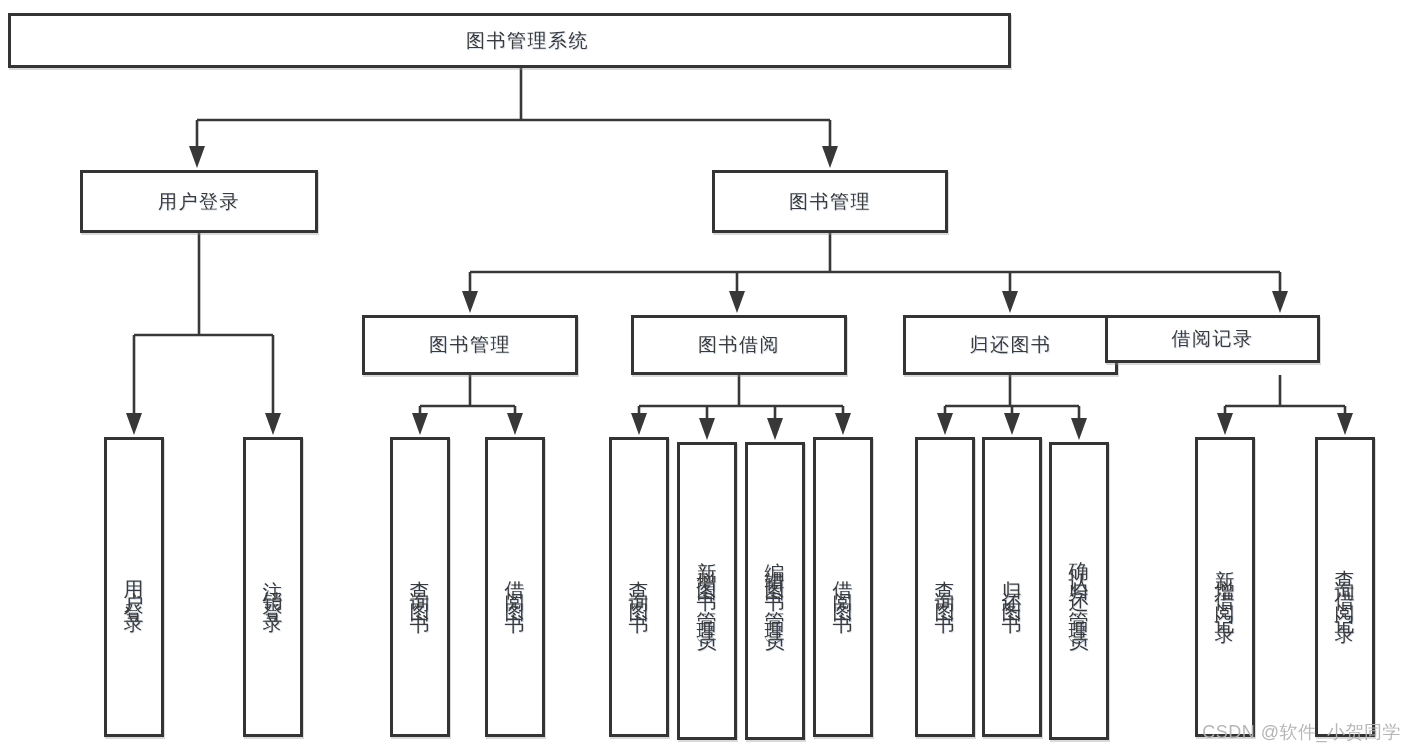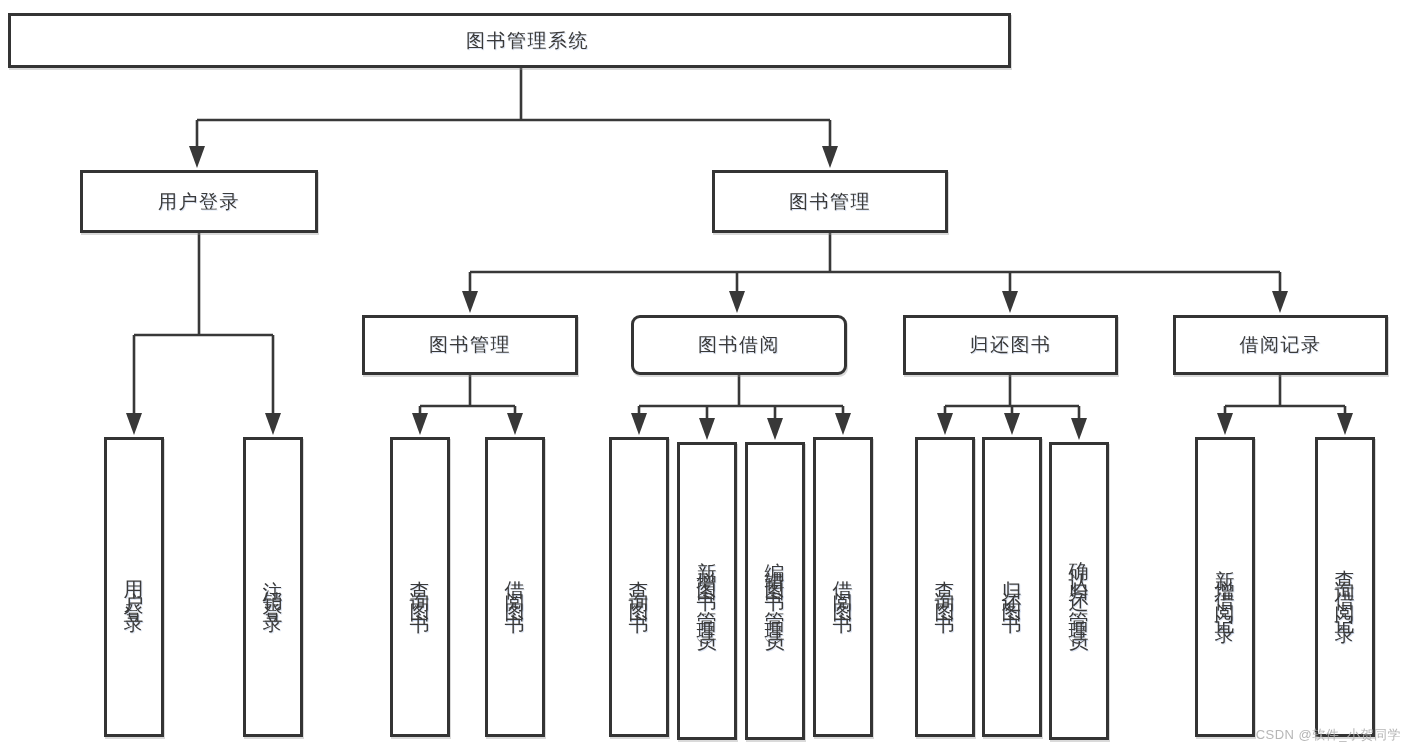--- a/index.html
+++ b/index.html
@@ -50,21 +50,21 @@
     font-size: 20px;
     letter-spacing: 11px;
     line-height: 54px;
     text-shadow: 1px 1px 0 rgba(120,150,210,0.25);
   }
   .watermark {
     position: absolute;
     right: 4px;
     bottom: 3px;
     z-index: 3;
-    font-size: 13px;
+    font-size: 18px;
     color: rgba(178,178,178,0.95);
     letter-spacing: 0.5px;
   }
 </style>
 </head>
 <body>
 
 <div class="stage">
 
   <svg class="connectors" viewBox="0 0 1405 747" xmlns="http://www.w3.org/2000/svg">
@@ -142,23 +142,23 @@
         <polygon points="1337,413 1353,413 1345,435"></polygon>
     </g>
   </svg>
 
   <div class="box hbox" style="left:8px; top:13px; width:1003px; height:55px;padding-left:36px;">图书管理系统</div>
 
   <div class="box hbox" style="left:80px; top:170px; width:238px; height:63px;">用户登录</div>
   <div class="box hbox" style="left:712px; top:170px; width:236px; height:63px;">图书管理</div>
 
   <div class="box hbox" style="left:362px; top:315px; width:216px; height:60px;">图书管理</div>
-  <div class="box hbox" style="left:631px; top:315px; width:216px; height:60px;border-radius:9px;">图书借阅</div>
+  <div class="box hbox" style="left:631px; top:315px; width:216px; height:60px;">图书借阅</div>
   <div class="box hbox" style="left:903px; top:315px; width:215px; height:60px;">归还图书</div>
-  <div class="box hbox" style="left:1173px; top:315px; width:215px; height:60px;font-family:Liberation Mono, monospace;">借阅记录</div>
+  <div class="box hbox" style="left:1105px; top:315px; width:215px; height:48px;font-family:Liberation Mono, monospace;">借阅记录</div>
 
   <div class="box vbox" style="left:104px; top:437px; width:60px; height:300px;">用户登录</div>
   <div class="box vbox" style="left:243px; top:437px; width:60px; height:300px;">注销登录</div>
 
   <div class="box vbox" style="left:390px; top:437px; width:60px; height:300px;">查询图书</div>
   <div class="box vbox" style="left:485px; top:437px; width:60px; height:300px;">借阅图书</div>
 
   <div class="box vbox" style="left:609px; top:437px; width:60px; height:300px;">查询图书</div>
   <div class="box vbox" style="left:677px; top:442px; width:60px; height:298px; letter-spacing:10px;">新增图书（管理员）</div>
   <div class="box vbox" style="left:745px; top:442px; width:60px; height:298px; letter-spacing:10px;">编辑图书（管理员）</div>

